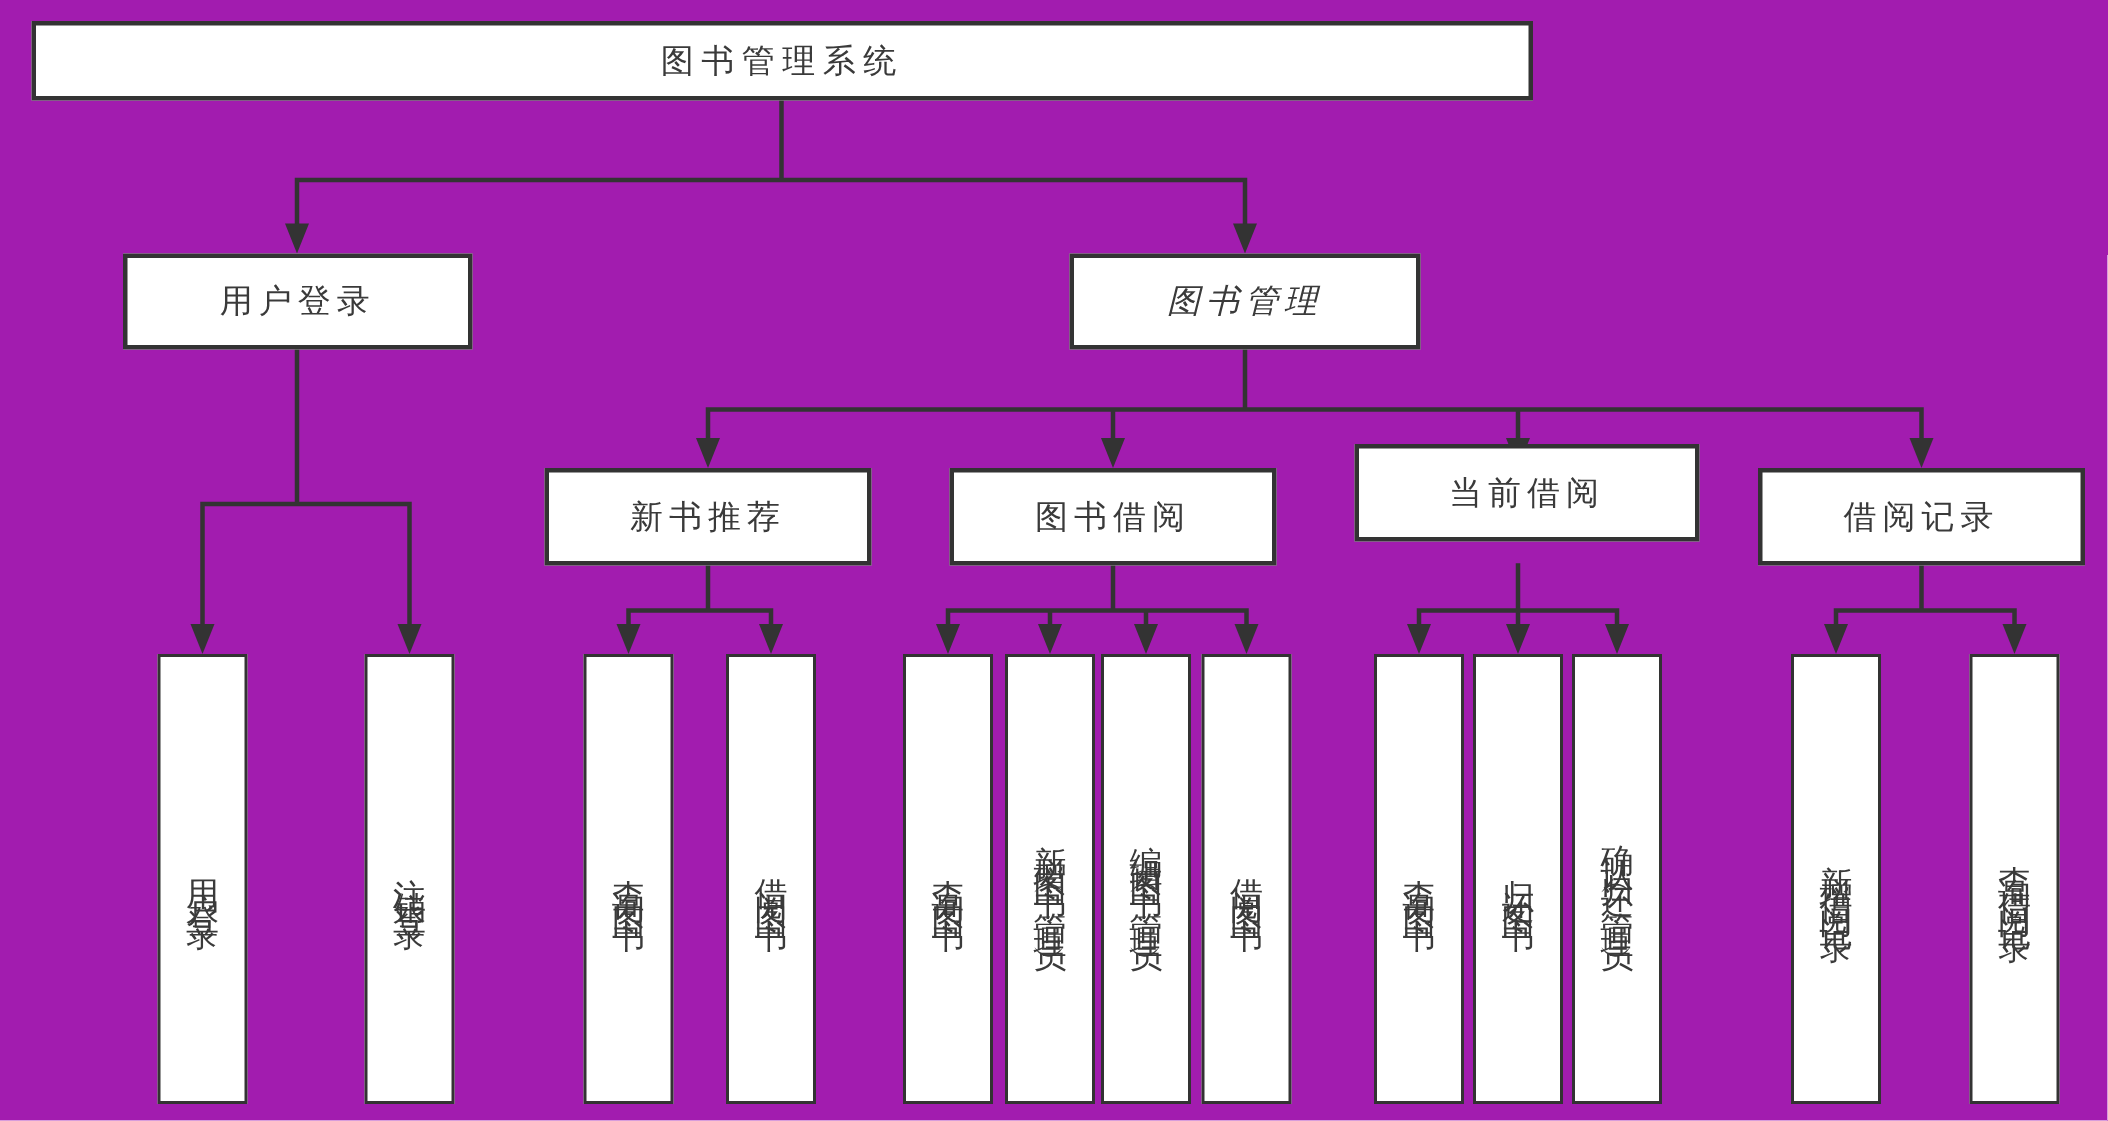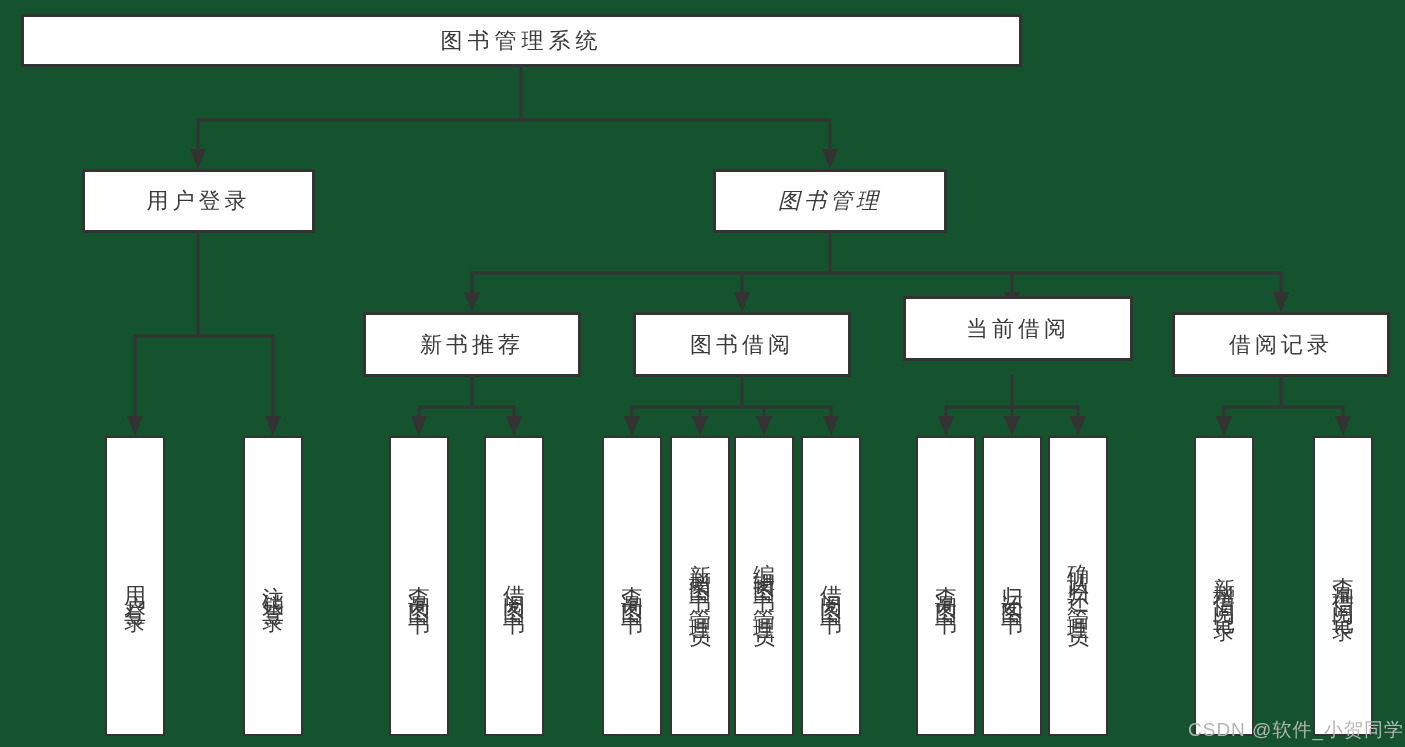--- a/index.html
+++ b/index.html
@@ -1,20 +1,20 @@
 <!DOCTYPE html>
 <html><head>
 <meta charset="utf-8">
 <style>
   html, body { margin: 0; padding: 0; background: #fff; }
   .canvas {
     position: relative;
     width: 1405px;
     height: 747px;
-    background: #14532d;
+    background: #a21caf;
     font-family: "Liberation Sans", sans-serif;
     overflow: hidden;
   }
   svg.connectors {
     position: absolute;
     left: 0; top: 0;
     width: 1405px; height: 747px;
     z-index: 1;
   }
   .box {
@@ -142,15 +142,14 @@
   <div class="box vbox l-c2">编辑图书（管理员）</div>
   <div class="box vbox l-c3">借阅图书</div>
 
   <div class="box vbox l-d0">查询图书</div>
   <div class="box vbox l-d1">归还图书</div>
   <div class="box vbox l-d2">确认归还（管理员）</div>
 
   <div class="box vbox l-e0">新增借阅记录</div>
   <div class="box vbox l-e1">查询借阅记录</div>
 
-  <div class="watermark">CSDN @软件_小贺同学</div>
 
 </div>
 
 </body></html>

